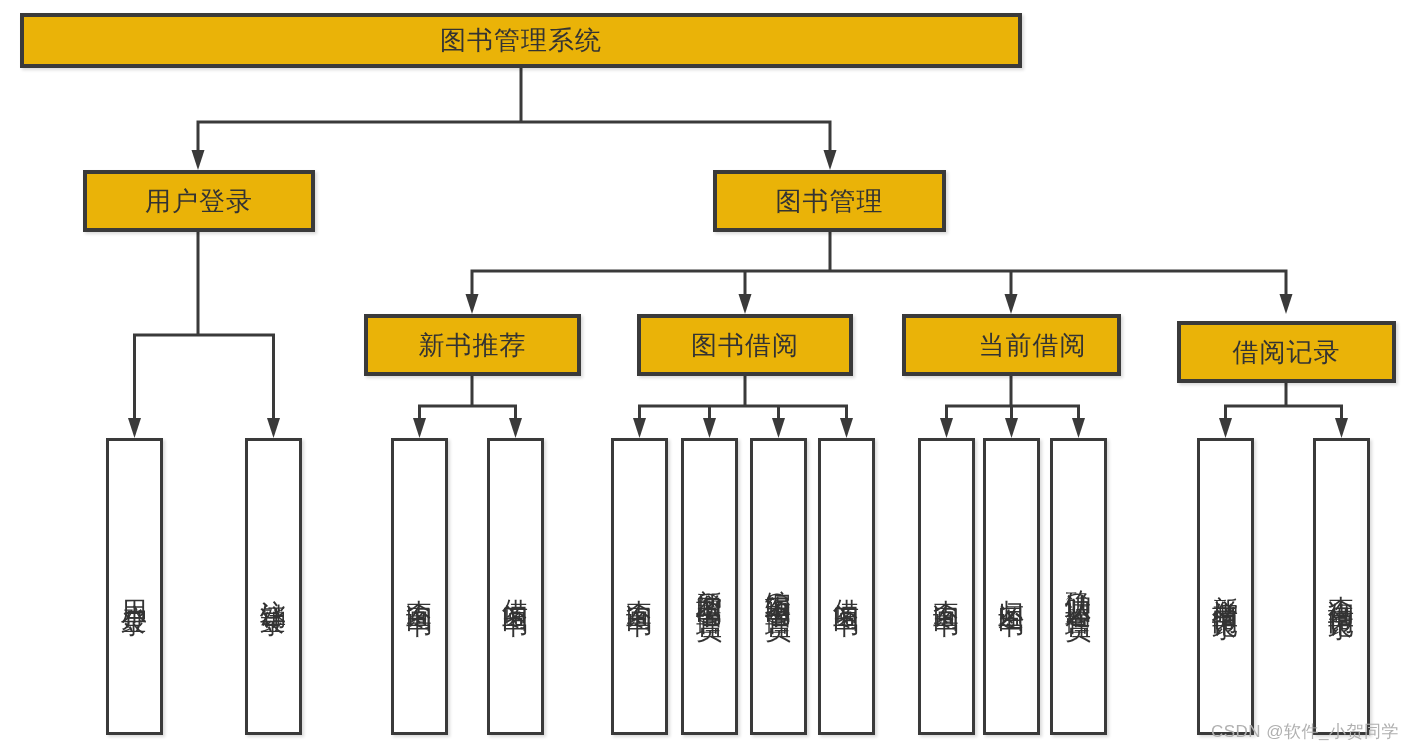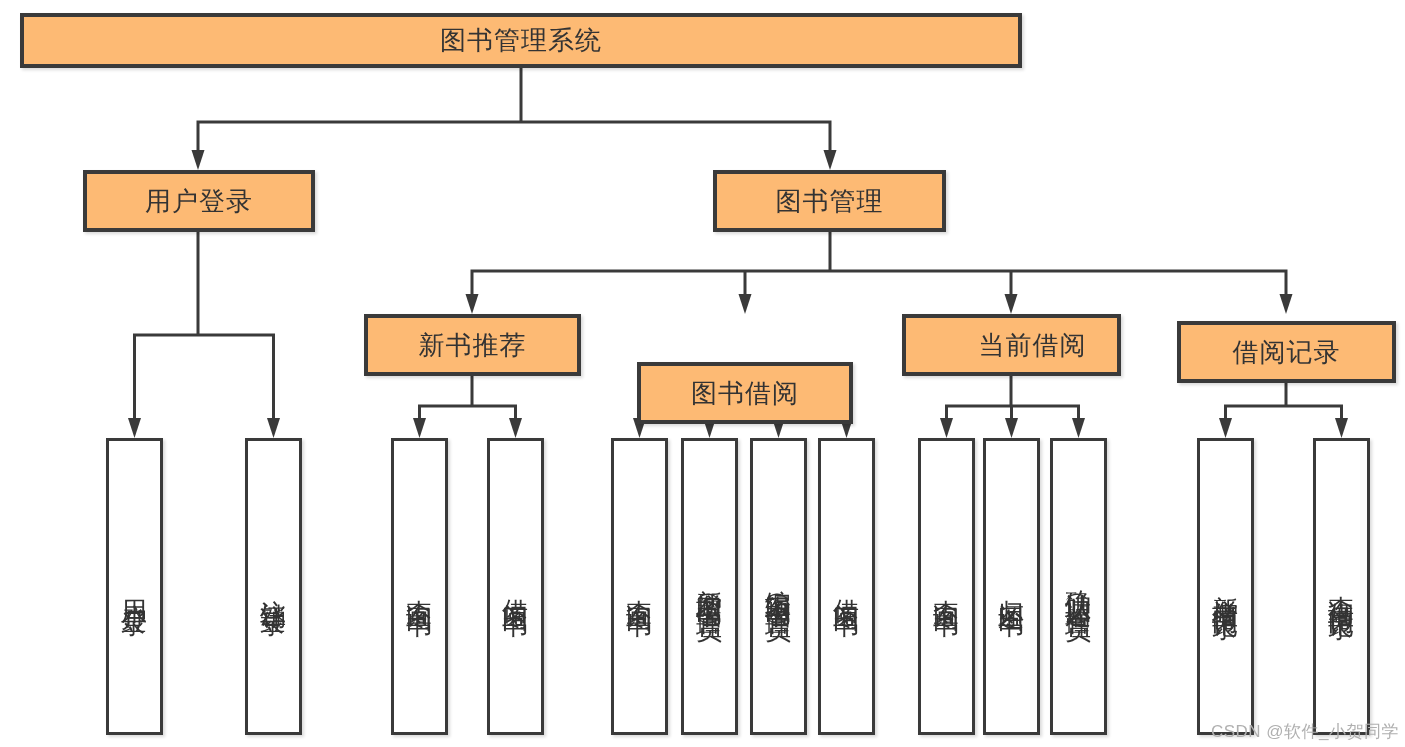--- a/index.html
+++ b/index.html
@@ -17,21 +17,21 @@
   }
   #wires {
     position: absolute;
     left: 0;
     top: 0;
     z-index: 1;
   }
   .hbox {
     position: absolute;
     box-sizing: border-box;
-    background: #fdba74;
+    background: #eab308;
     border: 4px solid #3a3a3a;
     display: flex;
     align-items: center;
     justify-content: center;
     font-size: 26px;
     color: #333333;
     z-index: 2;
     box-shadow: 2px 2px 3px rgba(0,0,0,0.15);
     letter-spacing: 1px;
     white-space: nowrap;
@@ -110,21 +110,21 @@
       <polygon points="1335,418 1348,418 1341.5,438"></polygon>
     </g>
   </svg>
 
   <div class="hbox" style="left:20px; top:13px; width:1002px; height:55px;">图书管理系统</div>
 
   <div class="hbox" style="left:83px; top:170px; width:232px; height:62px;">用户登录</div>
   <div class="hbox" style="left:713px; top:170px; width:233px; height:62px;">图书管理</div>
 
   <div class="hbox" style="left:364px; top:314px; width:217px; height:62px;">新书推荐</div>
-  <div class="hbox" style="left:637px; top:314px; width:216px; height:62px;margin-top:48px;">图书借阅</div>
+  <div class="hbox" style="left:637px; top:314px; width:216px; height:62px;">图书借阅</div>
   <div class="hbox" style="left:902px; top:314px; width:219px; height:62px;padding-left:42px;">当前借阅</div>
   <div class="hbox" style="left:1177px; top:314px; width:219px; height:62px;margin-top:7px;">借阅记录</div>
 
   <div class="vbox" style="left:106px;">用户登录</div>
   <div class="vbox" style="left:245px;">注销登录</div>
 
   <div class="vbox" style="left:391px;">查询图书</div>
   <div class="vbox" style="left:487px;">借阅图书</div>
 
   <div class="vbox" style="left:611px;">查询图书</div>

